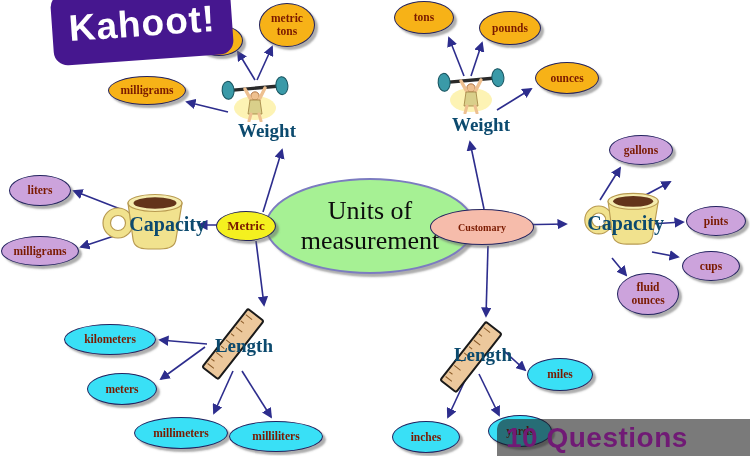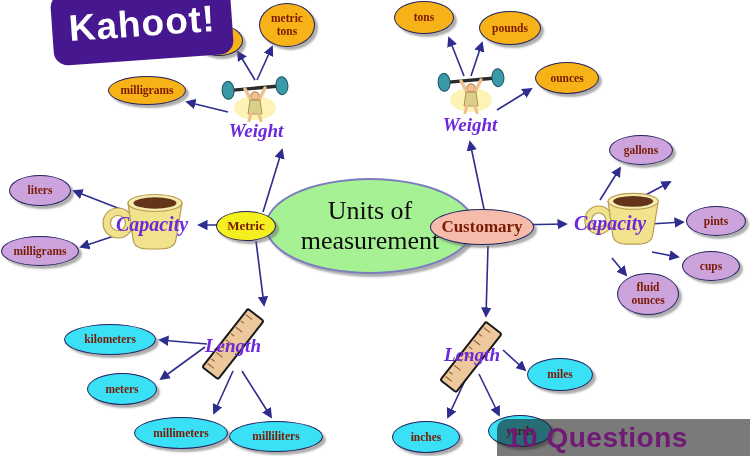--- a/index.html
+++ b/index.html
@@ -11,27 +11,27 @@
   
   .node{position:absolute;border:1.4px solid #23235f;border-radius:50%;
         display:flex;align-items:center;justify-content:center;text-align:center;
         font-weight:700;color:var(--node-text,#7a1a00);line-height:1.1;z-index:2;
         box-shadow:3px 3px 2px rgba(105,105,105,.55);padding:1px 3px;box-sizing:border-box;}
   .u{font-size:11.5px;}
   .u-weight{background:var(--weight-node,#f7b217);}
   .u-capacity{background:var(--capacity-node,#cca3dc);}
   .u-length{background:var(--length-node,#39e0f6);}
   .b-metric{background:var(--metric-node,#f4f01f);font-size:13px;}
-  .b-customary{background:var(--customary-node,#f6bcab);font-size:17px;}
+  .b-customary{background:var(--customary-node,#f6bcab);font-size:10px;}
   .center-node{background:var(--center-node,#a6f194);border:2px solid #7c7cc0;
         color:#0d0d0d;font-weight:400;font-size:26px;line-height:1.15;z-index:2;}
   .hidden-node{background:var(--weight-node,#f7b217);z-index:2;}
   
-  .cat{position:absolute;font-weight:700;font-size:19px;color:#6d28d9;z-index:4;
-       text-align:center;white-space:nowrap;font-style:italic;}
+  .cat{position:absolute;font-weight:700;font-size:19px;color:#0c4a6e;z-index:4;
+       text-align:right;white-space:nowrap;}
   
   .art{position:absolute;z-index:3;}
   .ruler-wrap{transform:rotate(38deg);}
   
   #logo{position:absolute;left:52px;top:-12px;width:180px;height:72px;
         background:var(--logo-purple,#46178f);border-radius:14px;transform:rotate(-4deg);
         display:flex;align-items:center;justify-content:center;z-index:10;}
   #logo span{color:#fff;font-family:"Liberation Sans",sans-serif;font-weight:800;
         font-size:37px;letter-spacing:1px;}
   

